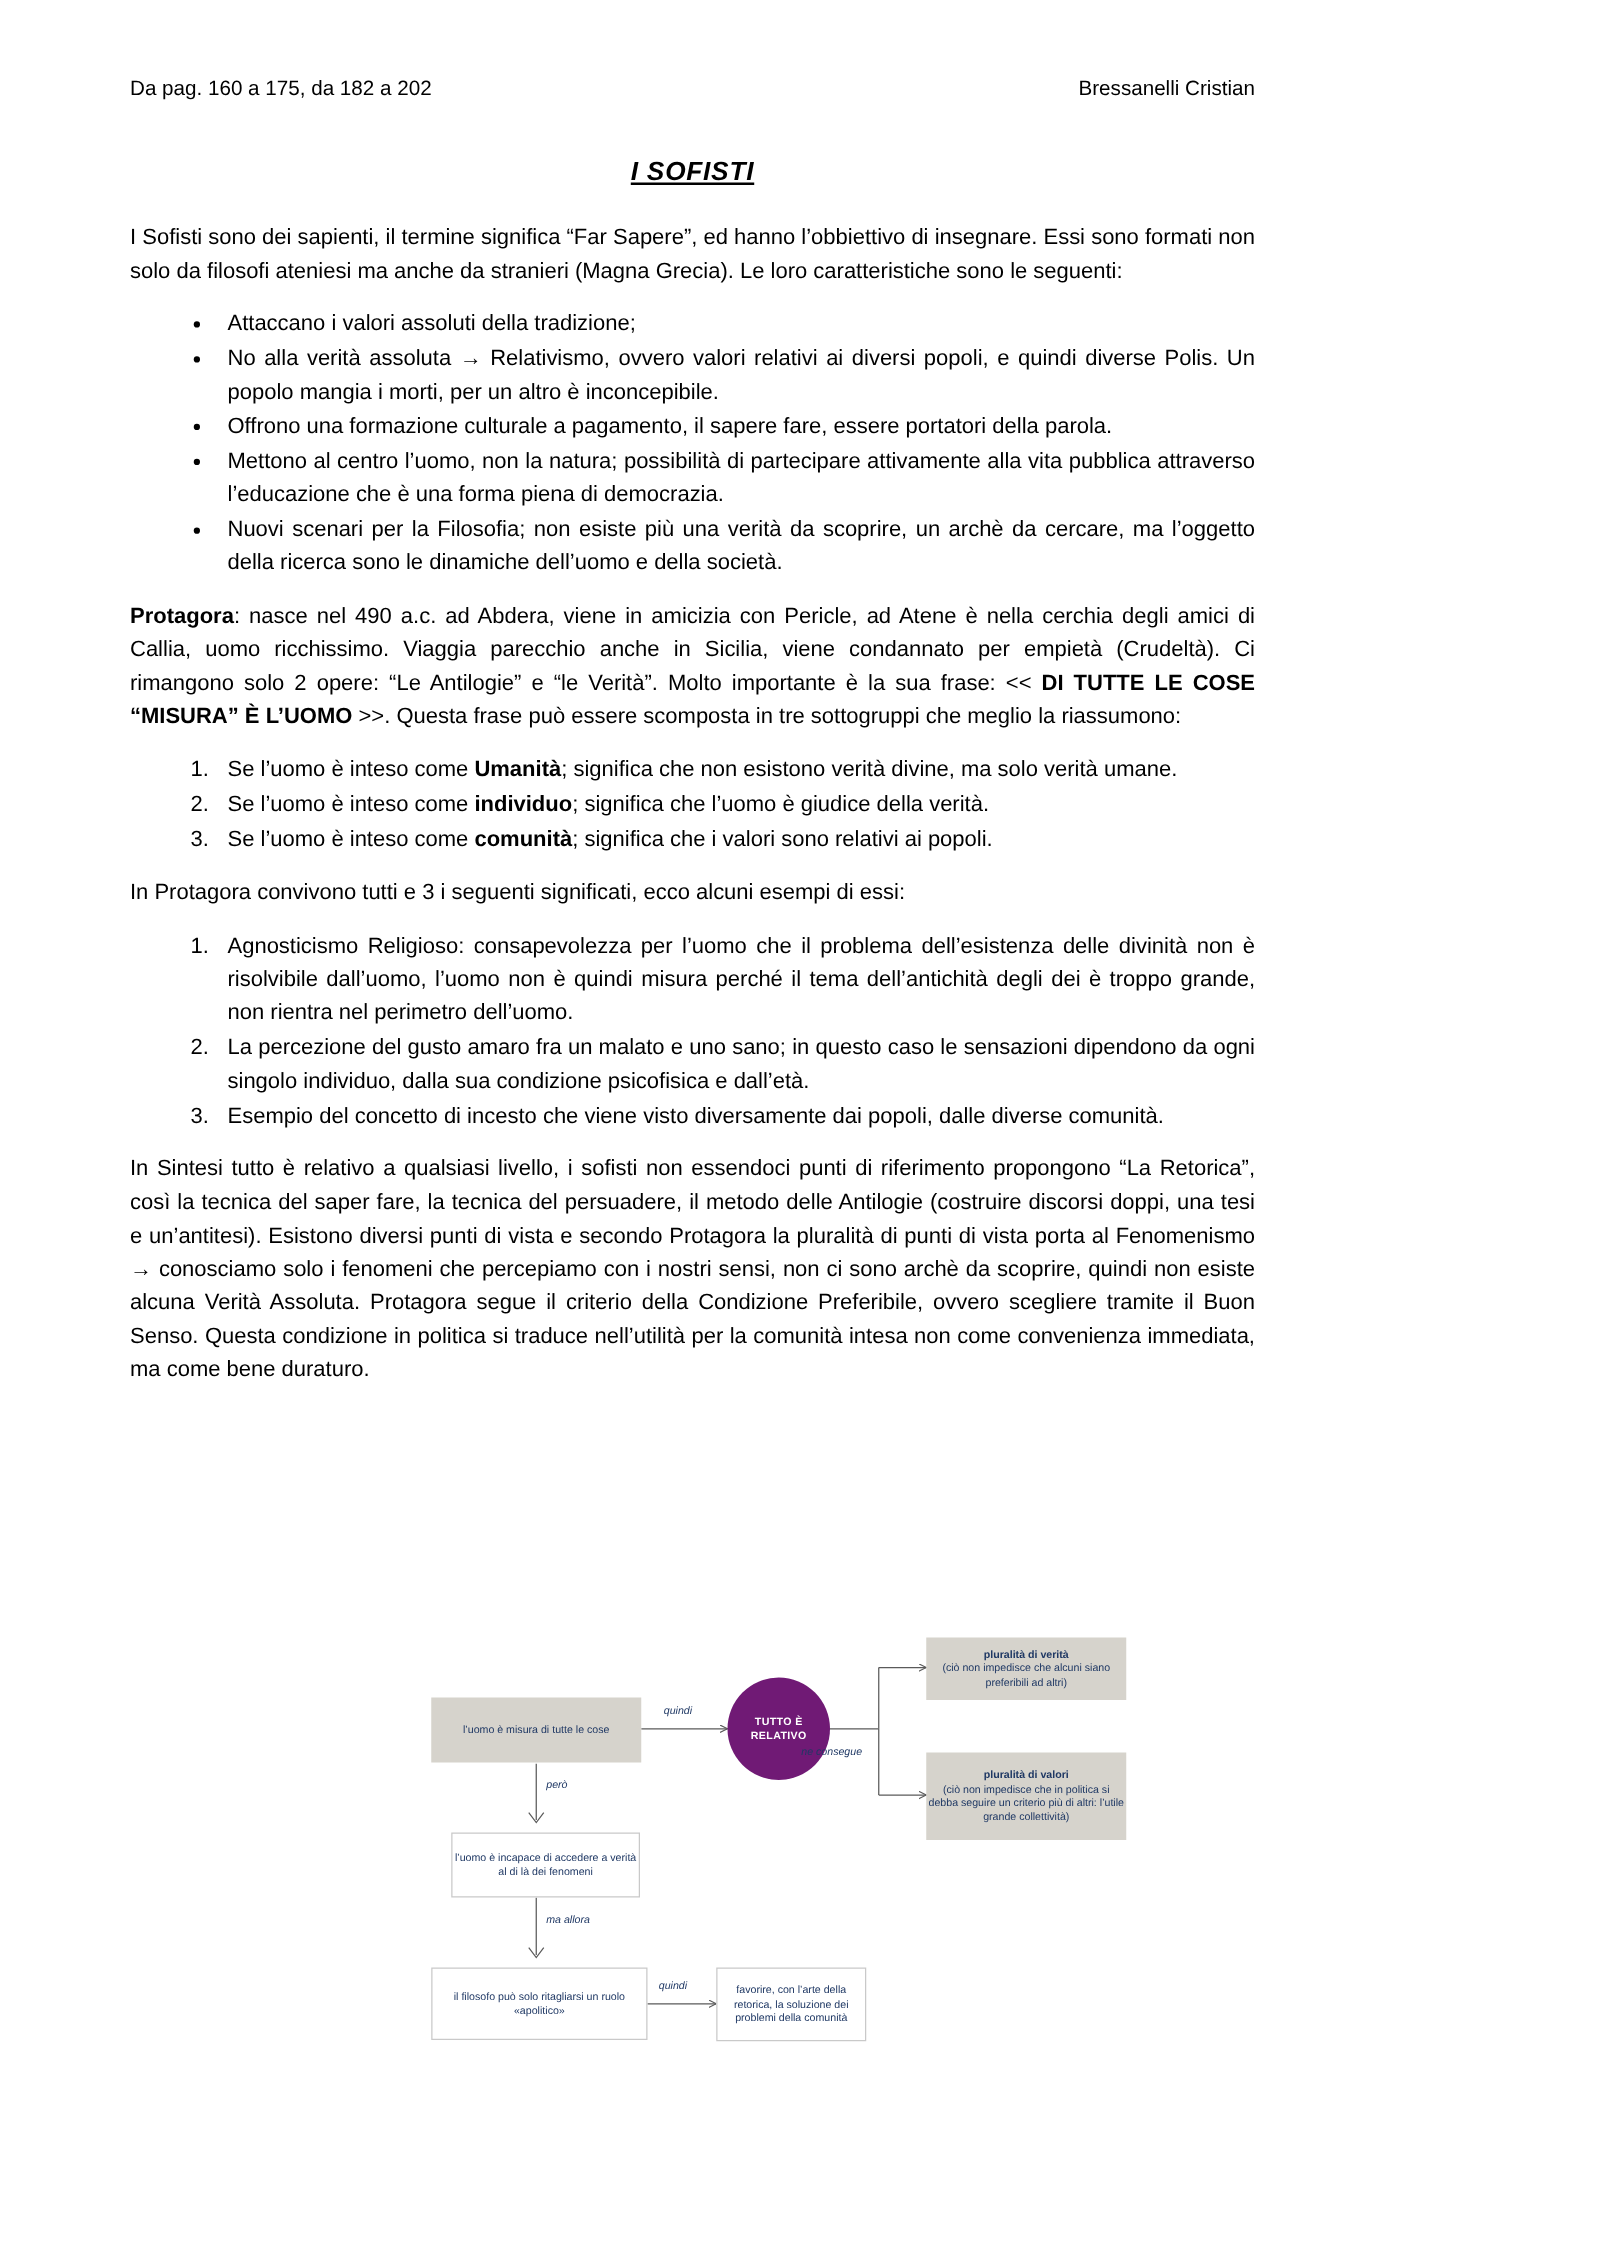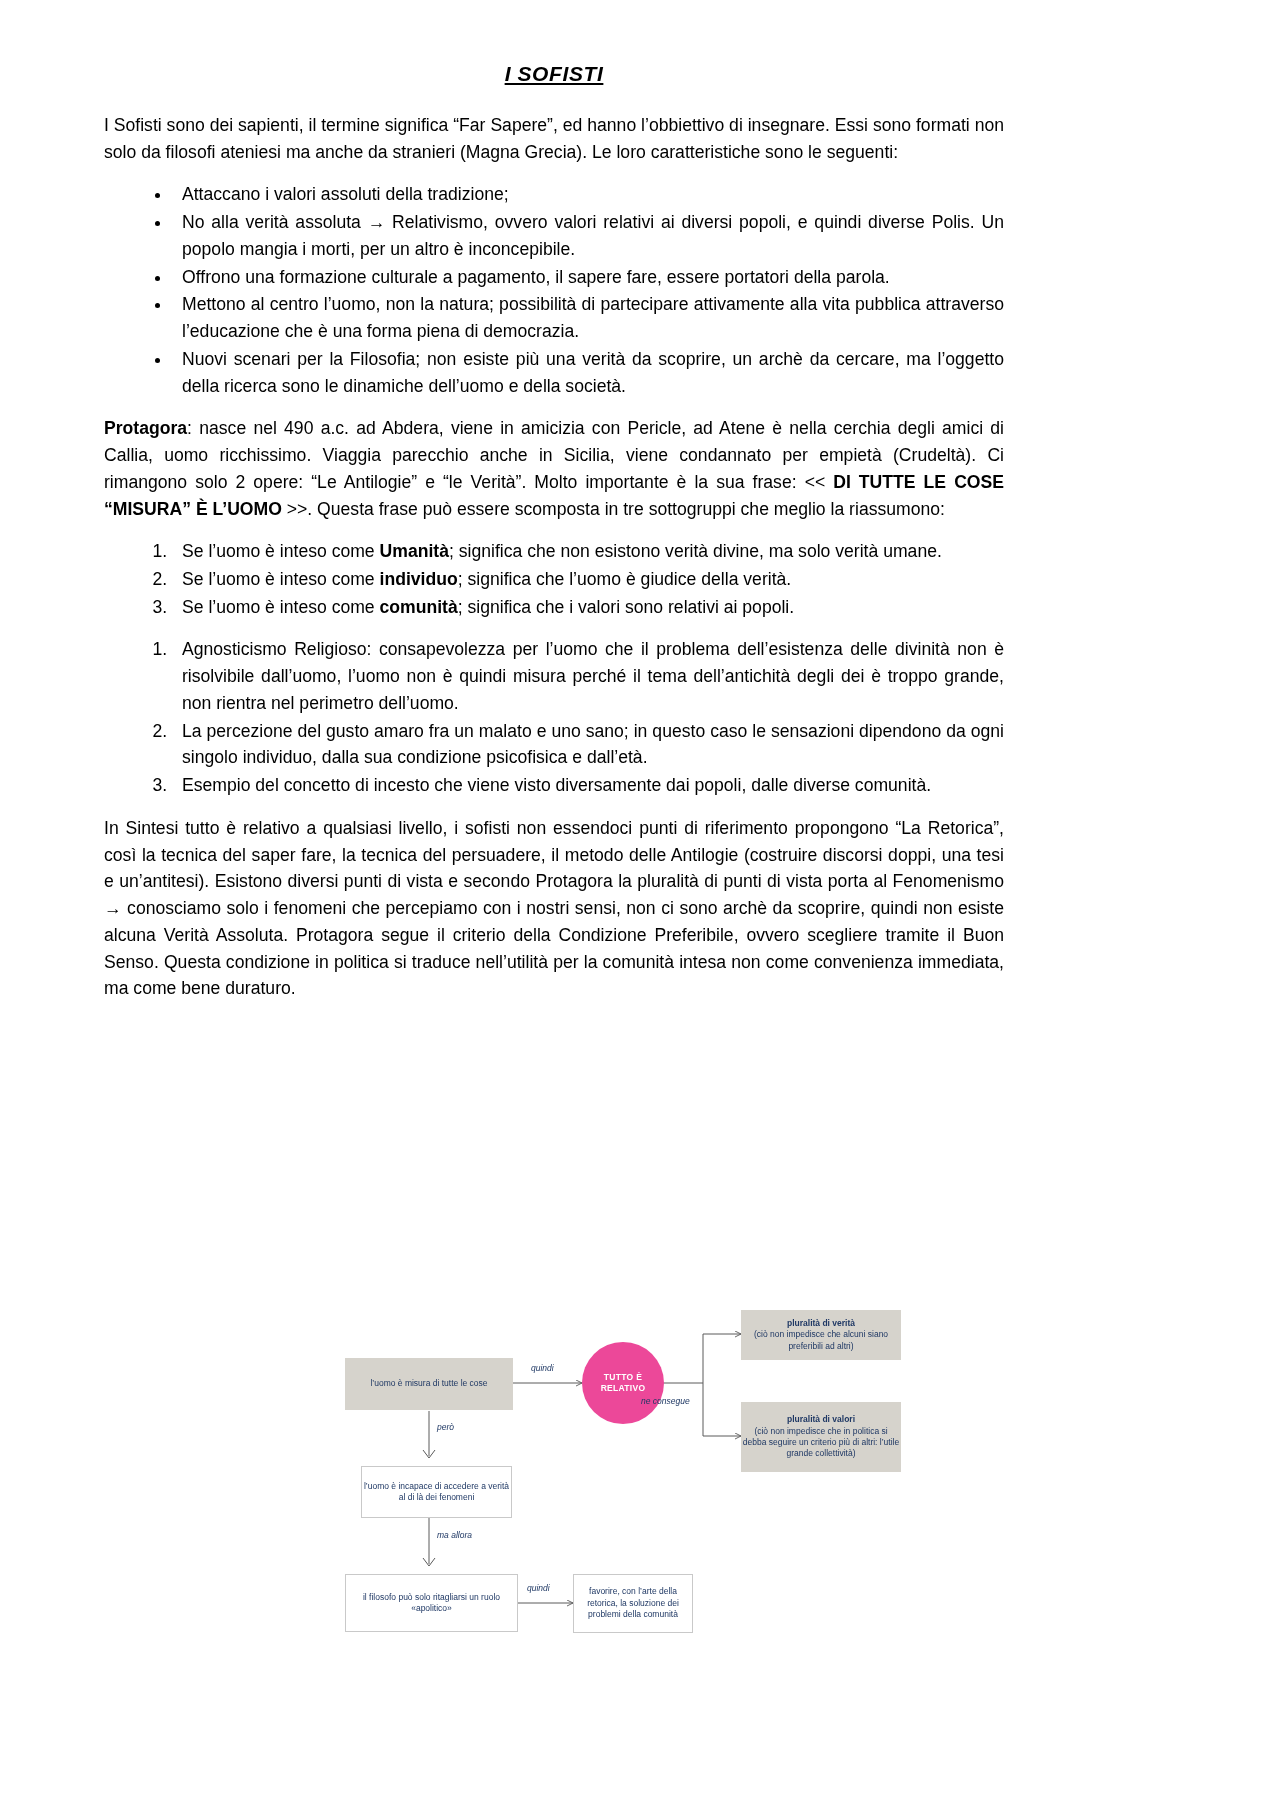--- a/index.html
+++ b/index.html
@@ -94,21 +94,21 @@
     color: #1f3864;
   }
   .dg-white {
     background: #ffffff;
     border: 1px solid #c9c9c9;
     color: #1f3864;
   }
   .dg-circle {
     position: absolute;
     border-radius: 50%;
-    background: #ec4899;
+    background: #701a75;
     color: #ffffff;
     font-weight: bold;
     font-size: 8.5px;
     display: flex;
     align-items: center;
     justify-content: center;
     text-align: center;
     line-height: 1.3;
     letter-spacing: 0.3px;
   }
@@ -127,20 +127,24 @@
   }
   .dg-bold { font-weight: bold; }
 </style>
 </head>
 <body>
 
 <div class="page">
 
   <div class="content">
 
+    <div class="header-row">
+      <span>Da pag. 160 a 175, da 182 a 202</span>
+      <span>Bressanelli Cristian</span>
+    </div>
 
     <h1 class="doc-title">I SOFISTI</h1>
 
     <p class="para">I Sofisti sono dei sapienti, il termine significa “Far Sapere”, ed hanno l’obbiettivo di insegnare. Essi sono formati non solo da filosofi ateniesi ma anche da stranieri (Magna Grecia). Le loro caratteristiche sono le seguenti:</p>
 
     <ul class="bullets">
       <li>Attaccano i valori assoluti della tradizione;</li>
       <li>No alla verità assoluta → Relativismo, ovvero valori relativi ai diversi popoli, e quindi diverse Polis. Un popolo mangia i morti, per un altro è inconcepibile.</li>
       <li>Offrono una formazione culturale a pagamento, il sapere fare, essere portatori della parola.</li>
       <li>Mettono al centro l’uomo, non la natura; possibilità di partecipare attivamente alla vita pubblica attraverso l’educazione che è una forma piena di democrazia.</li>
@@ -148,20 +152,21 @@
     </ul>
 
     <p class="para"><b>Protagora</b><span>: nasce nel 490 a.c. ad Abdera, viene in amicizia con Pericle, ad Atene è nella cerchia degli amici di Callia, uomo ricchissimo. Viaggia parecchio anche in Sicilia, viene condannato per empietà (Crudeltà). Ci rimangono solo 2 opere: “Le Antilogie” e “le Verità”. Molto importante è la sua frase: &lt;&lt; </span><b>DI TUTTE LE COSE “MISURA” È L’UOMO</b><span> &gt;&gt;. Questa frase può essere scomposta in tre sottogruppi che meglio la riassumono:</span></p>
 
     <ol class="nums">
       <li><span>Se l’uomo è inteso come </span><b>Umanità</b><span>; significa che non esistono verità divine, ma solo verità umane.</span></li>
       <li><span>Se l’uomo è inteso come </span><b>individuo</b><span>; significa che l’uomo è giudice della verità.</span></li>
       <li><span>Se l’uomo è inteso come </span><b>comunità</b><span>; significa che i valori sono relativi ai popoli.</span></li>
     </ol>
 
+    <p class="para">In Protagora convivono tutti e 3 i seguenti significati, ecco alcuni esempi di essi:</p>
 
     <ol class="nums">
       <li>Agnosticismo Religioso: consapevolezza per l’uomo che il problema dell’esistenza delle divinità non è risolvibile dall’uomo, l’uomo non è quindi misura perché il tema dell’antichità degli dei è troppo grande, non rientra nel perimetro dell’uomo.</li>
       <li>La percezione del gusto amaro fra un malato e uno sano; in questo caso le sensazioni dipendono da ogni singolo individuo, dalla sua condizione psicofisica e dall’età.</li>
       <li>Esempio del concetto di incesto che viene visto diversamente dai popoli, dalle diverse comunità.</li>
     </ol>
 
     <p class="para">In Sintesi tutto è relativo a qualsiasi livello, i sofisti non essendoci punti di riferimento propongono “La Retorica”, così la tecnica del saper fare, la tecnica del persuadere, il metodo delle Antilogie (costruire discorsi doppi, una tesi e un’antitesi). Esistono diversi punti di vista e secondo Protagora la pluralità di punti di vista porta al Fenomenismo → conosciamo solo i fenomeni che percepiamo con i nostri sensi, non ci sono archè da scoprire, quindi non esiste alcuna Verità Assoluta. Protagora segue il criterio della Condizione Preferibile, ovvero scegliere tramite il Buon Senso. Questa condizione in politica si traduce nell’utilità per la comunità intesa non come convenienza immediata, ma come bene duraturo.</p>
 
   </div>

